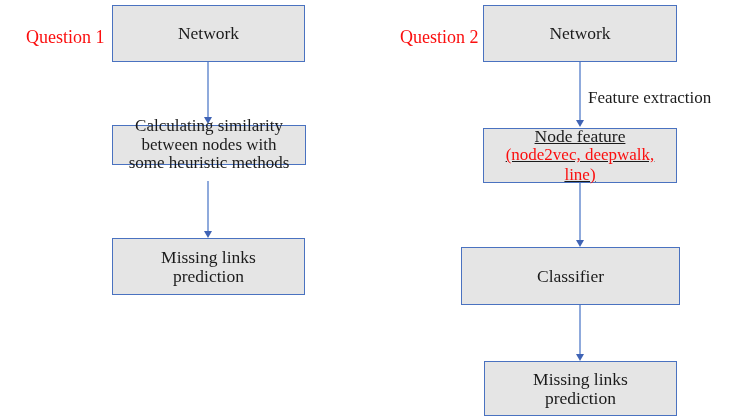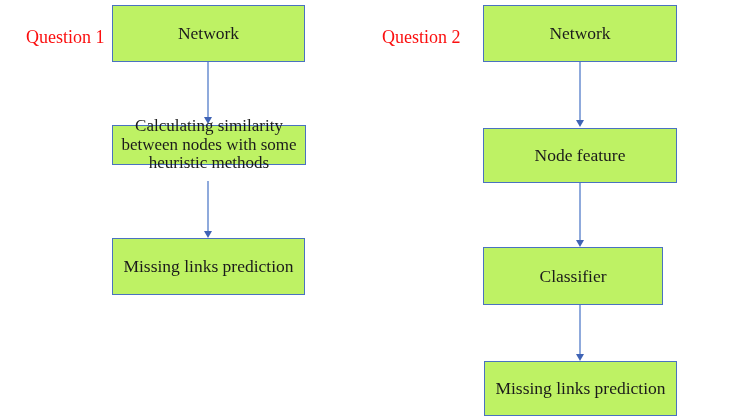--- a/index.html
+++ b/index.html
@@ -21,27 +21,27 @@
   }
   .q-label{
     position:absolute;
     font-size:18px;
     color:var(--red);
     white-space:nowrap;
   }
   .box{
     position:absolute;
     border:1.5px solid var(--border);
-    background:#bef264;
+    background:#e5e5e5;
     display:flex;
     flex-direction:column;
     align-items:center;
     justify-content:center;
     text-align:center;
-    padding:0 5px;
+    padding:0 14px;
   }
   .box .txt{
     font-size:17.5px;
     line-height:1.08;
     color:var(--ink);
   }
   .box .sub{
     font-size:17px;
     line-height:1.15;
     color:var(--red);
@@ -91,42 +91,44 @@
 
   <div class="arrow" style="left:208px;top:181px;height:57px;">
       <i class="line"></i>
       <i class="head"></i>
     </div>
 
   <div class="box" style="left:112px;top:238px;width:193px;height:57px;">
     <span class="txt">Missing links prediction</span>
   </div>
 
-  <div class="q-label" style="left:382px;top:27px;">Question 2</div>
+  <div class="q-label" style="left:400px;top:27px;">Question 2</div>
 
   <div class="box" style="left:483px;top:5px;width:194px;height:57px;">
     <span class="txt">Network</span>
   </div>
 
   <div class="arrow" style="left:580px;top:62px;height:65px;">
       <i class="line"></i>
       <i class="head"></i>
     </div>
 
+  <div class="arrow-label" style="left:588px;top:88px;">Feature extraction</div>
 
-  <div class="box" style="left:483px;top:128px;width:194px;height:55px;">
+  <div class="box" style="left:483px;top:128px;width:194px;height:55px;text-decoration:underline;">
     <span class="txt">Node feature</span>
+    <span class="sub">(node2vec, deepwalk, line)</span>
   </div>
 
   <div class="arrow" style="left:580px;top:183px;height:64px;">
       <i class="line"></i>
       <i class="head"></i>
     </div>
 
-  <div class="box" style="left:483px;top:247px;width:180px;height:58px;">
+  <div class="box" style="left:461px;top:247px;width:219px;height:58px;">
     <span class="txt">Classifier</span>
   </div>
 
   <div class="arrow" style="left:580px;top:305px;height:56px;">
       <i class="line"></i>
       <i class="head"></i>
     </div>
 
   <div class="box" style="left:484px;top:361px;width:193px;height:55px;">
     <span class="txt">Missing links prediction</span>

